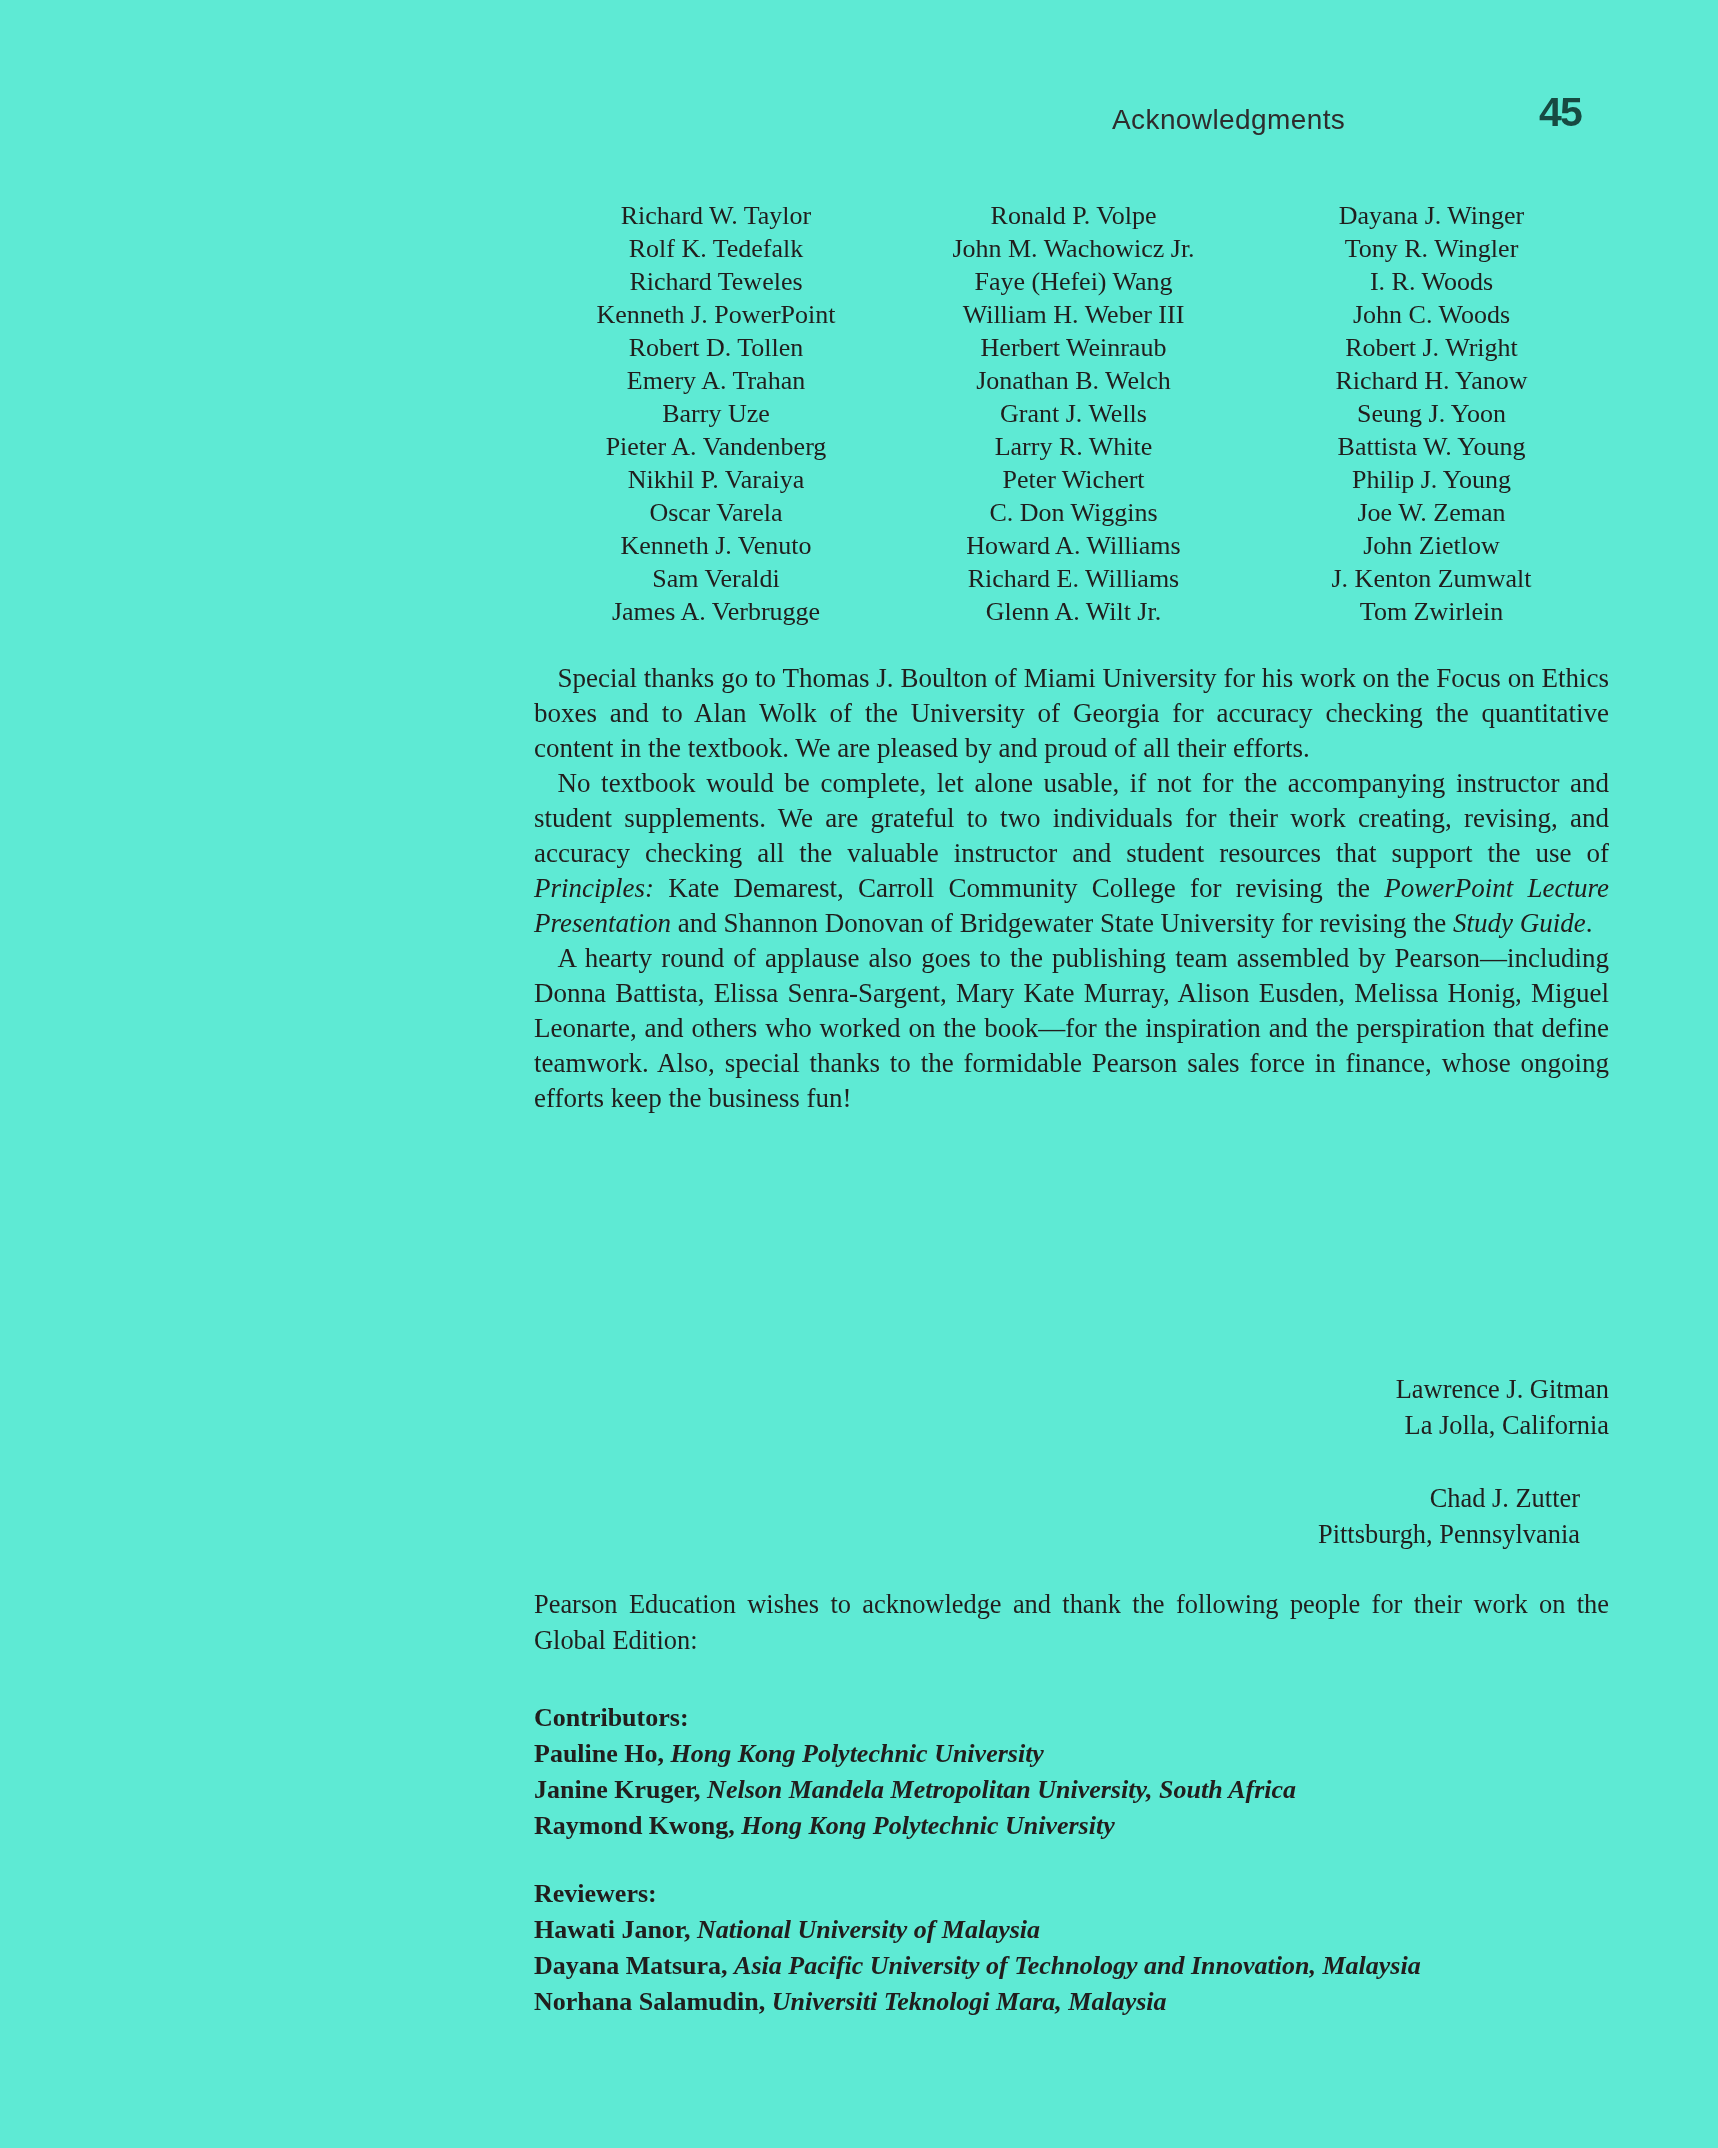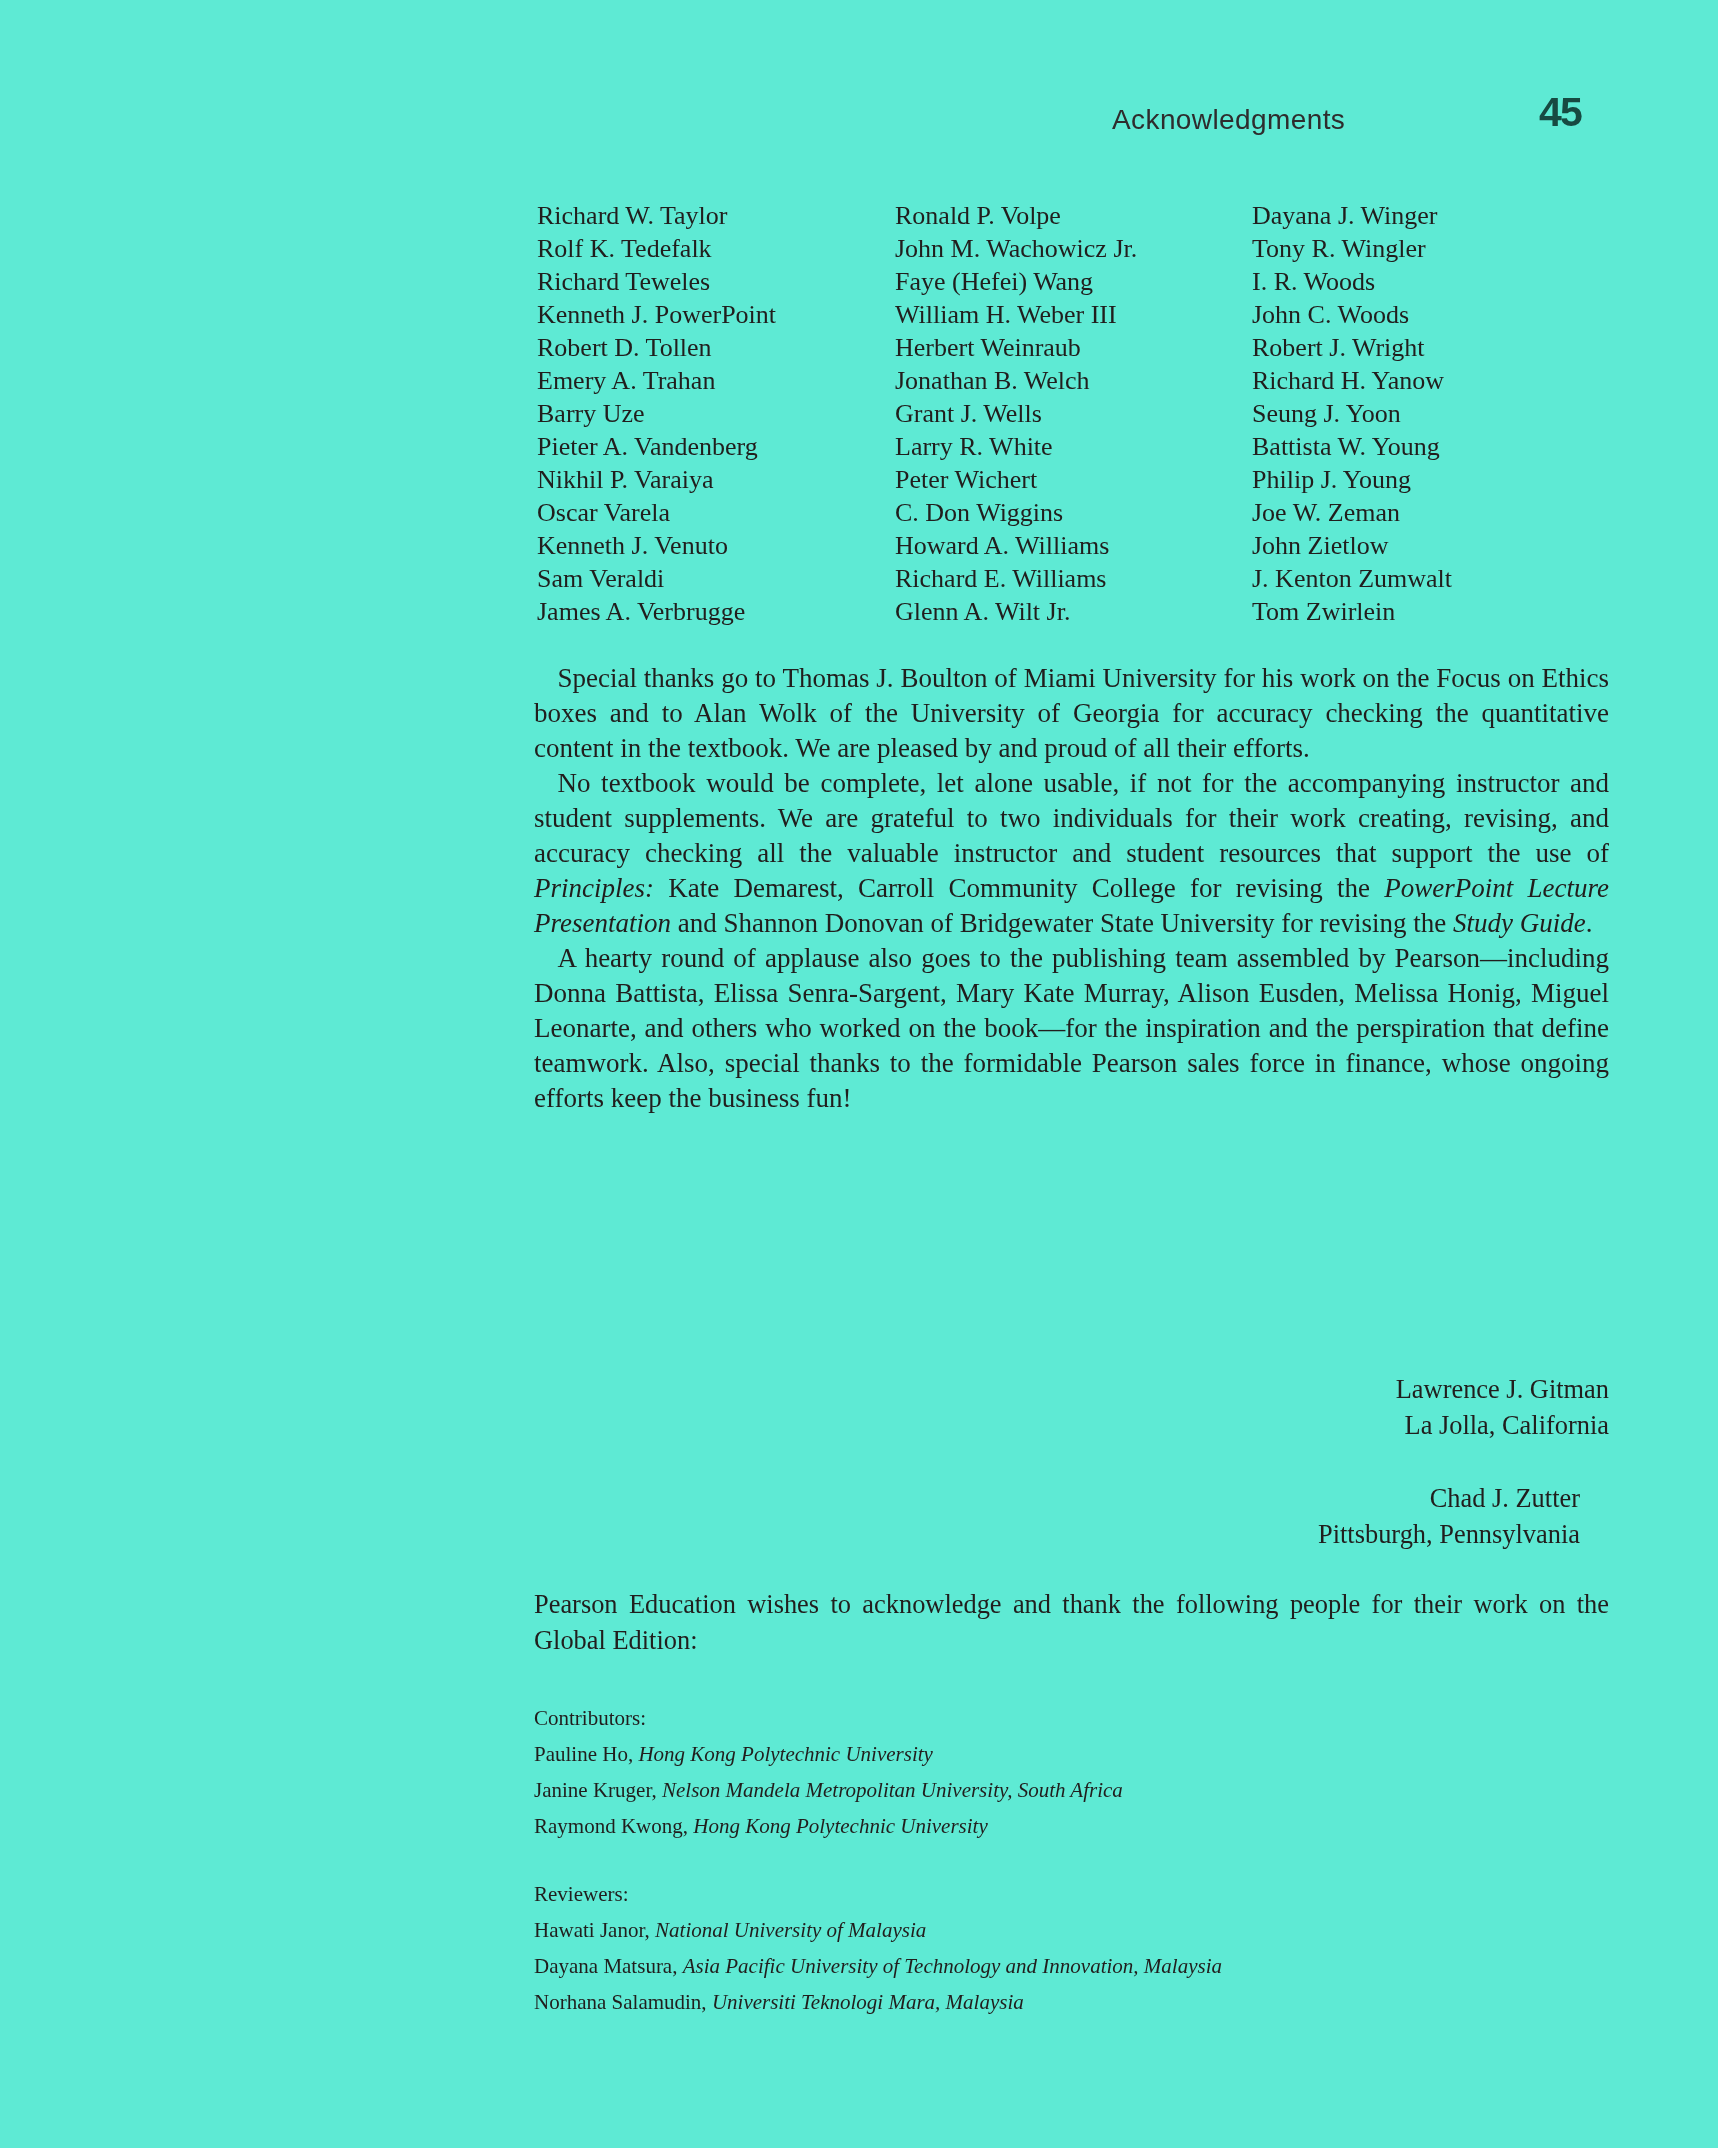--- a/index.html
+++ b/index.html
@@ -21,38 +21,38 @@
     position:absolute;left:1539px;top:89px;
     font-family:"Liberation Sans", sans-serif;
     font-size:41px;font-weight:700;letter-spacing:-1.7px;
   }
   
   .names{
     position:absolute;left:537px;top:199px;width:1075px;
     display:grid;grid-template-columns:358px 357px 359px;
     font-size:26px;line-height:33px;
   }
-  .names .col{white-space:nowrap;}
+  .names .col{white-space:nowrap;text-align:center;}
   
   .paras{
     position:absolute;left:534px;top:661px;width:1075px;
     font-size:27px;line-height:35px;text-align:justify;
   }
   .paras p{margin:0;text-indent:23.5px;}
   
   .sig{position:absolute;text-align:right;font-size:26.4px;line-height:36px;}
   .sig1{right:109px;top:1371px;}
   .sig2{right:138px;top:1480px;}
   
   .global-intro{
     position:absolute;left:534px;top:1586px;width:1075px;
     font-size:26.4px;line-height:36px;text-align:justify;
   }
   
-  .people-list{position:absolute;left:534px;font-size:21px;line-height:36px;}
+  .people-list{position:absolute;left:534px;font-size:26px;line-height:36px;font-weight:bold;}
   .contributors{top:1700px;}
   .reviewers{top:1876px;}
   .people-list .entry{white-space:nowrap;}
   em{font-style:italic;}
 </style>
 </head>
 <body>
 
 <div class="page">
 

